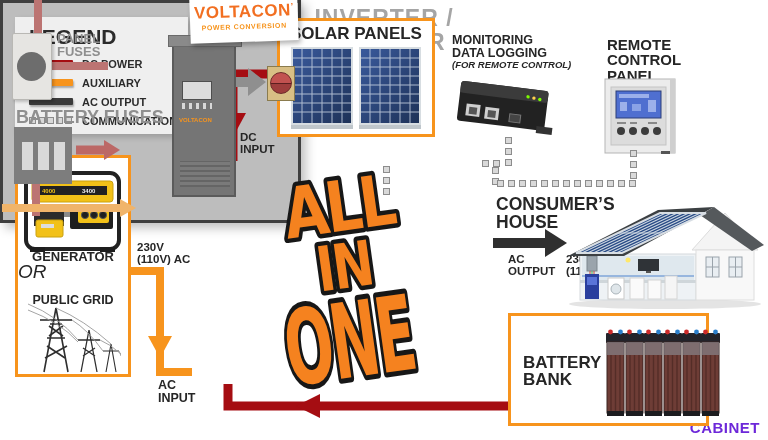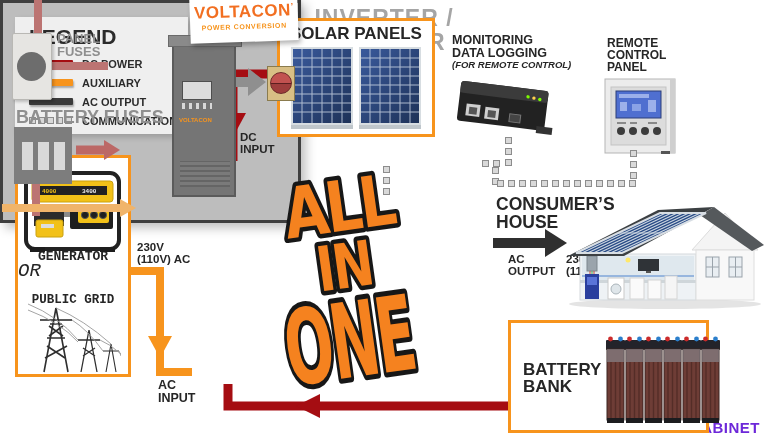--- a/index.html
+++ b/index.html
@@ -104,21 +104,21 @@
           <span class="sq"></span>
           <span class="sq"></span>
           <span class="sq"></span>
           <span class="sq"></span>
         </div>
       <div class="lg-label">COMMUNICATION</div>
     </div>
   </div>
 
   <div class="lbl sz11" style="left:15px;top:140px">BACKUP</div>
-  <div class="box" style="left:15px;top:155px;width:116px;height:222px;font-family:Liberation Mono, monospace;">
+  <div class="box" style="left:15px;top:155px;width:116px;height:222px;">
     <svg class="illus" style="left:2px;top:5px" width="106" height="92" viewBox="0 0 106 92">
       <rect x="6" y="10" width="93" height="76" rx="9" fill="none" stroke="#222" stroke-width="4"></rect>
       <rect x="12" y="18" width="81" height="21" rx="3" fill="#f2c118" stroke="#caa10e"></rect>
       <rect x="18" y="23" width="69" height="9" fill="#222"></rect>
       <text x="22" y="30" font-size="6" font-weight="bold" fill="#f2c118">4000</text>
       <text x="62" y="30" font-size="6" font-weight="bold" fill="#eee">3400</text>
       <rect x="14" y="41" width="30" height="22" fill="#2b2b2b"></rect>
       <rect x="16" y="57" width="27" height="17" rx="2" fill="#f2c118" stroke="#caa10e"></rect>
       <rect x="21" y="61" width="13" height="4" fill="#ddd"></rect>
       <rect x="44" y="45" width="12" height="9" fill="#8a8a8a"></rect>
@@ -211,21 +211,21 @@
       <rect x="35" y="31" width="14" height="12" fill="#cfcfcf"></rect>
         <rect x="38" y="34" width="8" height="7" fill="#555"></rect>
       <rect x="60" y="35" width="11" height="8" fill="#444" stroke="#777"></rect>
       <circle cx="76" cy="16" r="1.7" fill="#7CFC00"></circle>
         <circle cx="82" cy="16.6" r="1.7" fill="#ffd24d"></circle>
         <circle cx="88" cy="17.2" r="1.7" fill="#7CFC00"></circle>
       <rect x="88" y="44" width="16" height="7" fill="#333"></rect>
     </g>
   </svg>
 
-  <div class="titleblk" style="left:607px;top:37px;font-size:12px">
+  <div class="titleblk" style="left:607px;top:37px;font-size:15px">
     <div>REMOTE</div>
     <div>CONTROL</div>
     <div>PANEL</div>
   </div>
   <svg class="illus" style="left:604px;top:78px" width="72" height="78" viewBox="0 0 72 78">
     <rect x="1" y="1" width="70" height="74" fill="#ececec" stroke="#b5b5b5"></rect>
     <rect x="66" y="1" width="5" height="74" fill="#cfcfcf"></rect>
     <rect x="7" y="9" width="55" height="58" fill="#dcdcdc" stroke="#c3c3c3"></rect>
     <rect x="12" y="13" width="45" height="27" fill="#4f6fd0" stroke="#2c3e79"></rect>
     <rect x="15" y="16" width="30" height="4" fill="#9cb0ea"></rect>
@@ -382,21 +382,21 @@
     <polygon points="140,19 154,11 204,49 192,55" fill="#55595c"></polygon>
     <polygon points="8,60 98,14 154,11 64,60" fill="#3c4043"></polygon>
     <polygon points="16,57 100,17 146,17 62,57" fill="#274a85"></polygon>
     <g stroke="#cdd7e2" stroke-width="1.2" fill="none">
       <path d="M21.8,57 L105.8,17 M27.5,57 L111.5,17 M33.3,57 L117.3,17 M39,57 L123,17 M44.8,57 L128.8,17 M50.5,57 L134.5,17 M56.3,57 L140.3,17"></path>
       <path d="M58,37 L104,37"></path>
     </g>
     <polygon points="16,57 100,17 146,17 62,57" fill="none" stroke="#d8dee4" stroke-width="2"></polygon>
   </svg>
 
-  <div class="box" style="left:508px;top:320px;width:201px;height:113px">
+  <div class="box" style="left:508px;top:313px;width:201px;height:113px">
     <div class="titleblk" style="left:12px;top:38px;font-size:17px">
       <div>BATTERY</div>
       <div>BANK</div>
     </div>
     <svg class="illus" style="left:90px;top:3px" width="126" height="104" viewBox="0 0 126 104">
       <g id="cells">
           <rect x="5" y="14" width="19" height="10" rx="1" fill="#23232a"></rect>
           <circle cx="9.5" cy="13" r="2.4" fill="#cc2b2b"></circle>
           <circle cx="19.5" cy="13" r="2.4" fill="#2b7fcc"></circle>
           <rect x="6" y="23" width="17" height="71" fill="#6e3d36" stroke="#3a2420"></rect>

